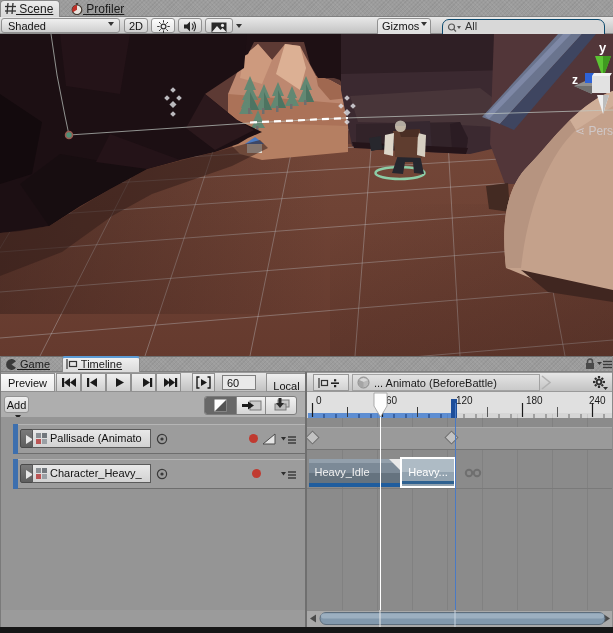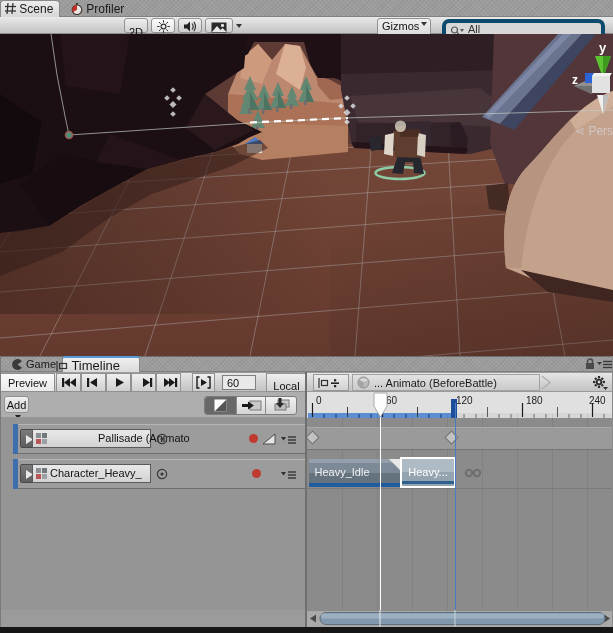--- a/index.html
+++ b/index.html
@@ -2,21 +2,21 @@
 <html><head>
 <meta charset="utf-8">
 <style>
 html,body{margin:0;padding:0;width:613px;height:633px;overflow:hidden;background:#9b9b9b;font-family:"Liberation Sans",sans-serif;}
 *{box-sizing:border-box;}
 .abs{position:absolute;}
 #root{position:absolute;left:0;top:0;width:613px;height:633px;}
 .noise{background-color:#9c9c9c;background-image:repeating-linear-gradient(45deg,rgba(255,255,255,0.06) 0 1px,transparent 1px 3px),repeating-linear-gradient(-45deg,rgba(0,0,0,0.05) 0 1px,transparent 1px 3px);}
 .btn{background:linear-gradient(#f0f0f0,#d0d0d0);border:1px solid #939393;border-radius:3px;color:#111;font-size:11px;text-align:center;}
 .tbtn{background:linear-gradient(#efefef,#cfcfcf);border:1px solid #919191;}
-.ttext{font-size:12px;color:#1a1a1a;}
+.ttext{font-size:12px;color:#1a1a1a;text-decoration:underline;}
 </style>
 </head>
 <body>
 <div id="root">
 
 <div class="abs noise" style="left:0;top:0;width:613px;height:17px;border-bottom:1px solid #818181;"></div>
 <div class="abs" style="left:0;top:0;width:60px;height:17px;background:linear-gradient(#ececec,#d8d8d8);border:1px solid #888;border-bottom:none;border-radius:4px 4px 0 0;"></div>
 <div class="abs ttext" style="left:5px;top:2px;">
  <svg width="11" height="11" style="vertical-align:-1px">
         <g stroke="#333" stroke-width="1.3">
@@ -29,21 +29,22 @@
  Scene</div>
 <div class="abs ttext" style="left:71px;top:2px;">
  <svg width="12" height="12" style="vertical-align:-2px">
         <circle cx="6" cy="6.8" r="4.8" fill="#e8e4de" stroke="#433a32" stroke-width="1.2"></circle>
         <path d="M6 6.8 L6 2 A4.8 4.8 0 0 0 1.85 9.2 Z" fill="#c03028"></path>
         <rect x="4.8" y="0" width="2.4" height="1.8" fill="#433a32"></rect>
       </svg>
  Profiler</div>
 
 <div class="abs" style="left:0;top:17px;width:613px;height:17px;background:linear-gradient(#e9e9e9,#c3c3c3);border-bottom:1px solid #8e8e8e;"></div>
-<div class="abs tbtn" style="left:124px;top:18px;width:24px;height:15px;border-radius:3px;font-size:11px;color:#111;text-align:center;padding-top:7px;">2D</div>
+<div class="abs tbtn" style="left:1px;top:18px;width:119px;height:15px;border-radius:3px;font-size:11px;color:#111;padding:1px 0 0 6px;">Shaded<span style="position:absolute;right:5px;top:3px;width:0;height:0;border-left:3.5px solid transparent;border-right:3.5px solid transparent;border-top:4px solid #333;"></span></div>
+<div class="abs tbtn" style="left:124px;top:18px;width:24px;height:15px;border-radius:3px;font-size:11px;color:#111;text-align:center;padding-top:1px;">2D</div>
 <div class="abs" style="left:151px;top:18px;width:24px;height:15px;border-radius:3px;background:linear-gradient(#fdfdfd,#e4e4e4);border:1px solid #919191;text-align:center;">
  <svg width="13" height="13" style="margin-top:0px">
         <g fill="none">
           <circle cx="6.5" cy="6.5" r="2.4" stroke="#333" stroke-width="1.2"></circle>
           <g stroke="#333" stroke-width="1">
             <line x1="6.5" y1="0.2" x2="6.5" y2="2.6"></line>
             <line x1="6.5" y1="10.4" x2="6.5" y2="12.8"></line>
             <line x1="0.2" y1="6.5" x2="2.6" y2="6.5"></line>
             <line x1="10.4" y1="6.5" x2="12.8" y2="6.5"></line>
             <line x1="2" y1="2" x2="3.7" y2="3.7"></line>
@@ -64,21 +65,21 @@
 </div>
 <div class="abs tbtn" style="left:205px;top:18px;width:28px;height:15px;border-radius:3px;text-align:center;">
  <svg width="16" height="11" style="margin-top:1px">
         <rect x="0.5" y="0.5" width="15" height="10" fill="#2a2a2a"></rect>
         <circle cx="11.5" cy="3.4" r="1.6" fill="#e8e8e8"></circle>
         <path d="M1 10 L6 4 L9.5 8 L11.5 6 L15 9.5 L15 10 Z" fill="#e8e8e8"></path>
       </svg>
 </div>
 <span class="abs" style="left:236px;top:24px;width:0;height:0;border-left:3.5px solid transparent;border-right:3.5px solid transparent;border-top:4px solid #333;"></span>
 <div class="abs tbtn" style="left:377px;top:18px;width:54px;height:29px;border-radius:3px;font-size:11px;color:#111;padding:1px 0 0 4px;">Gizmos<span style="position:absolute;right:3px;top:3px;width:0;height:0;border-left:3px solid transparent;border-right:3px solid transparent;border-top:4px solid #333;"></span></div>
-<div class="abs" style="left:442px;top:19px;width:163px;height:28px;border-radius:7px;background:#d8d8d8;border:4px solid #0c4a6e;">
+<div class="abs" style="left:442px;top:19px;width:163px;height:28px;border-radius:7px;background:#d8d8d8;border:1px solid #0c4a6e;">
  <svg width="16" height="11" style="margin:1px 0 0 4px">
         <circle cx="4.5" cy="4" r="3" fill="none" stroke="#555" stroke-width="1.2"></circle>
         <line x1="6.7" y1="6.2" x2="9" y2="8.5" stroke="#555" stroke-width="1.2"></line>
         <path d="M10 3 l4 0 l-2 3 z" fill="#555"></path>
       </svg>
  <span style="position:absolute;left:22px;top:0px;font-size:11px;color:#333;">All</span>
 </div>
 
 <svg class="abs" style="left:0;top:34px;" width="613" height="322" viewBox="0 0 613 322">
  <defs>
@@ -247,27 +248,27 @@
   <text x="572" y="50" font-size="12" font-weight="bold" fill="#fff" font-family="Liberation Sans">z</text>
   <rect x="592" y="42" width="18" height="17" fill="#e2e2e2"></rect>
   <polygon points="592,42 610,42 612,39 594,39" fill="#f2f2f2"></polygon>
   <polygon points="597,61 609,61 603,80" fill="#efefef"></polygon>
   <polygon points="603,61 609,61 603,80" fill="#bdbdbd"></polygon>
   <text x="575" y="101" font-size="12" fill="#cfc7c7" font-family="Liberation Sans">⋖ Persp</text>
  </g>
 </svg>
 
 <div class="abs noise" style="left:0;top:356px;width:613px;height:16px;border-bottom:1px solid #7f7f7f;border-top:1px solid #6f6f6f;"></div>
-<div class="abs ttext" style="left:6px;top:358px;font-size:11px;margin-left:6px;">
+<div class="abs ttext" style="left:6px;top:358px;font-size:11px;">
  <svg width="11" height="11" style="vertical-align:-2px">
         <path d="M5.5 5.5 L10 2.2 A5.5 5.5 0 1 0 10 8.8 Z" fill="#3a3a3a"></path>
       </svg>
  Game</div>
 <div class="abs" style="left:62px;top:356px;width:78px;height:16px;background:linear-gradient(#f0f0f0,#dadada);border:1px solid #8a8a8a;border-bottom:none;border-radius:3px 3px 0 0;border-top:2px solid #5b9bd5;"></div>
-<div class="abs ttext" style="left:56px;top:358px;font-size:13px;">
+<div class="abs ttext" style="left:66px;top:358px;font-size:11px;">
  <svg width="12" height="10" style="vertical-align:-1px">
         <g stroke="#333" stroke-width="1.2" fill="none">
           <line x1="1" y1="0" x2="1" y2="10"></line>
           <rect x="3.5" y="2.5" width="7" height="5"></rect>
         </g>
       </svg>
  Timeline</div>
 
 <svg class="abs" style="left:584px;top:358px;" width="12" height="12">
       <rect x="2" y="5" width="8" height="6" fill="#4a4a4a"></rect>
@@ -485,21 +486,21 @@
       </svg></div>
 <div class="abs" style="left:32px;top:429px;width:119px;height:19px;background:linear-gradient(#e9e9e9,#d2d2d2);border:1px solid #5a5a5a;"></div>
 <svg class="abs" style="left:36px;top:433px" width="12" height="12">
       <g>
         <rect x="0" y="0" width="5" height="5" fill="#8a8f94"></rect>
         <rect x="6" y="0" width="5" height="5" fill="#73787d"></rect>
         <rect x="0" y="6" width="5" height="5" fill="#b55"></rect>
         <rect x="6" y="6" width="5" height="5" fill="#9aa0a5"></rect>
       </g>
     </svg>
-<div class="abs" style="left:50px;top:432px;font-size:11px;color:#111;white-space:nowrap;margin-left:48px;">Pallisade (Animato</div>
+<div class="abs" style="left:50px;top:432px;font-size:11px;color:#111;white-space:nowrap;">Pallisade (Animato</div>
 <svg class="abs" style="left:156px;top:433px" width="12" height="12">
       <circle cx="6" cy="6" r="4.6" fill="none" stroke="#3a3a3a" stroke-width="1.2"></circle>
       <circle cx="6" cy="6" r="1.6" fill="#3a3a3a"></circle>
     </svg>
 <div class="abs" style="left:249px;top:434px;width:9px;height:9px;border-radius:50%;background:#c03a30;"></div>
 <svg class="abs" style="left:262px;top:433px" width="14" height="12">
       <polygon points="1,11 13,11 13,1" fill="#e4e4e4" stroke="#4a4a4a"></polygon>
     </svg>
 <svg class="abs" style="left:281px;top:436px" width="15" height="8">
       <polygon points="0,1 5,1 2.5,4.5" fill="#2e2e2e"></polygon>

